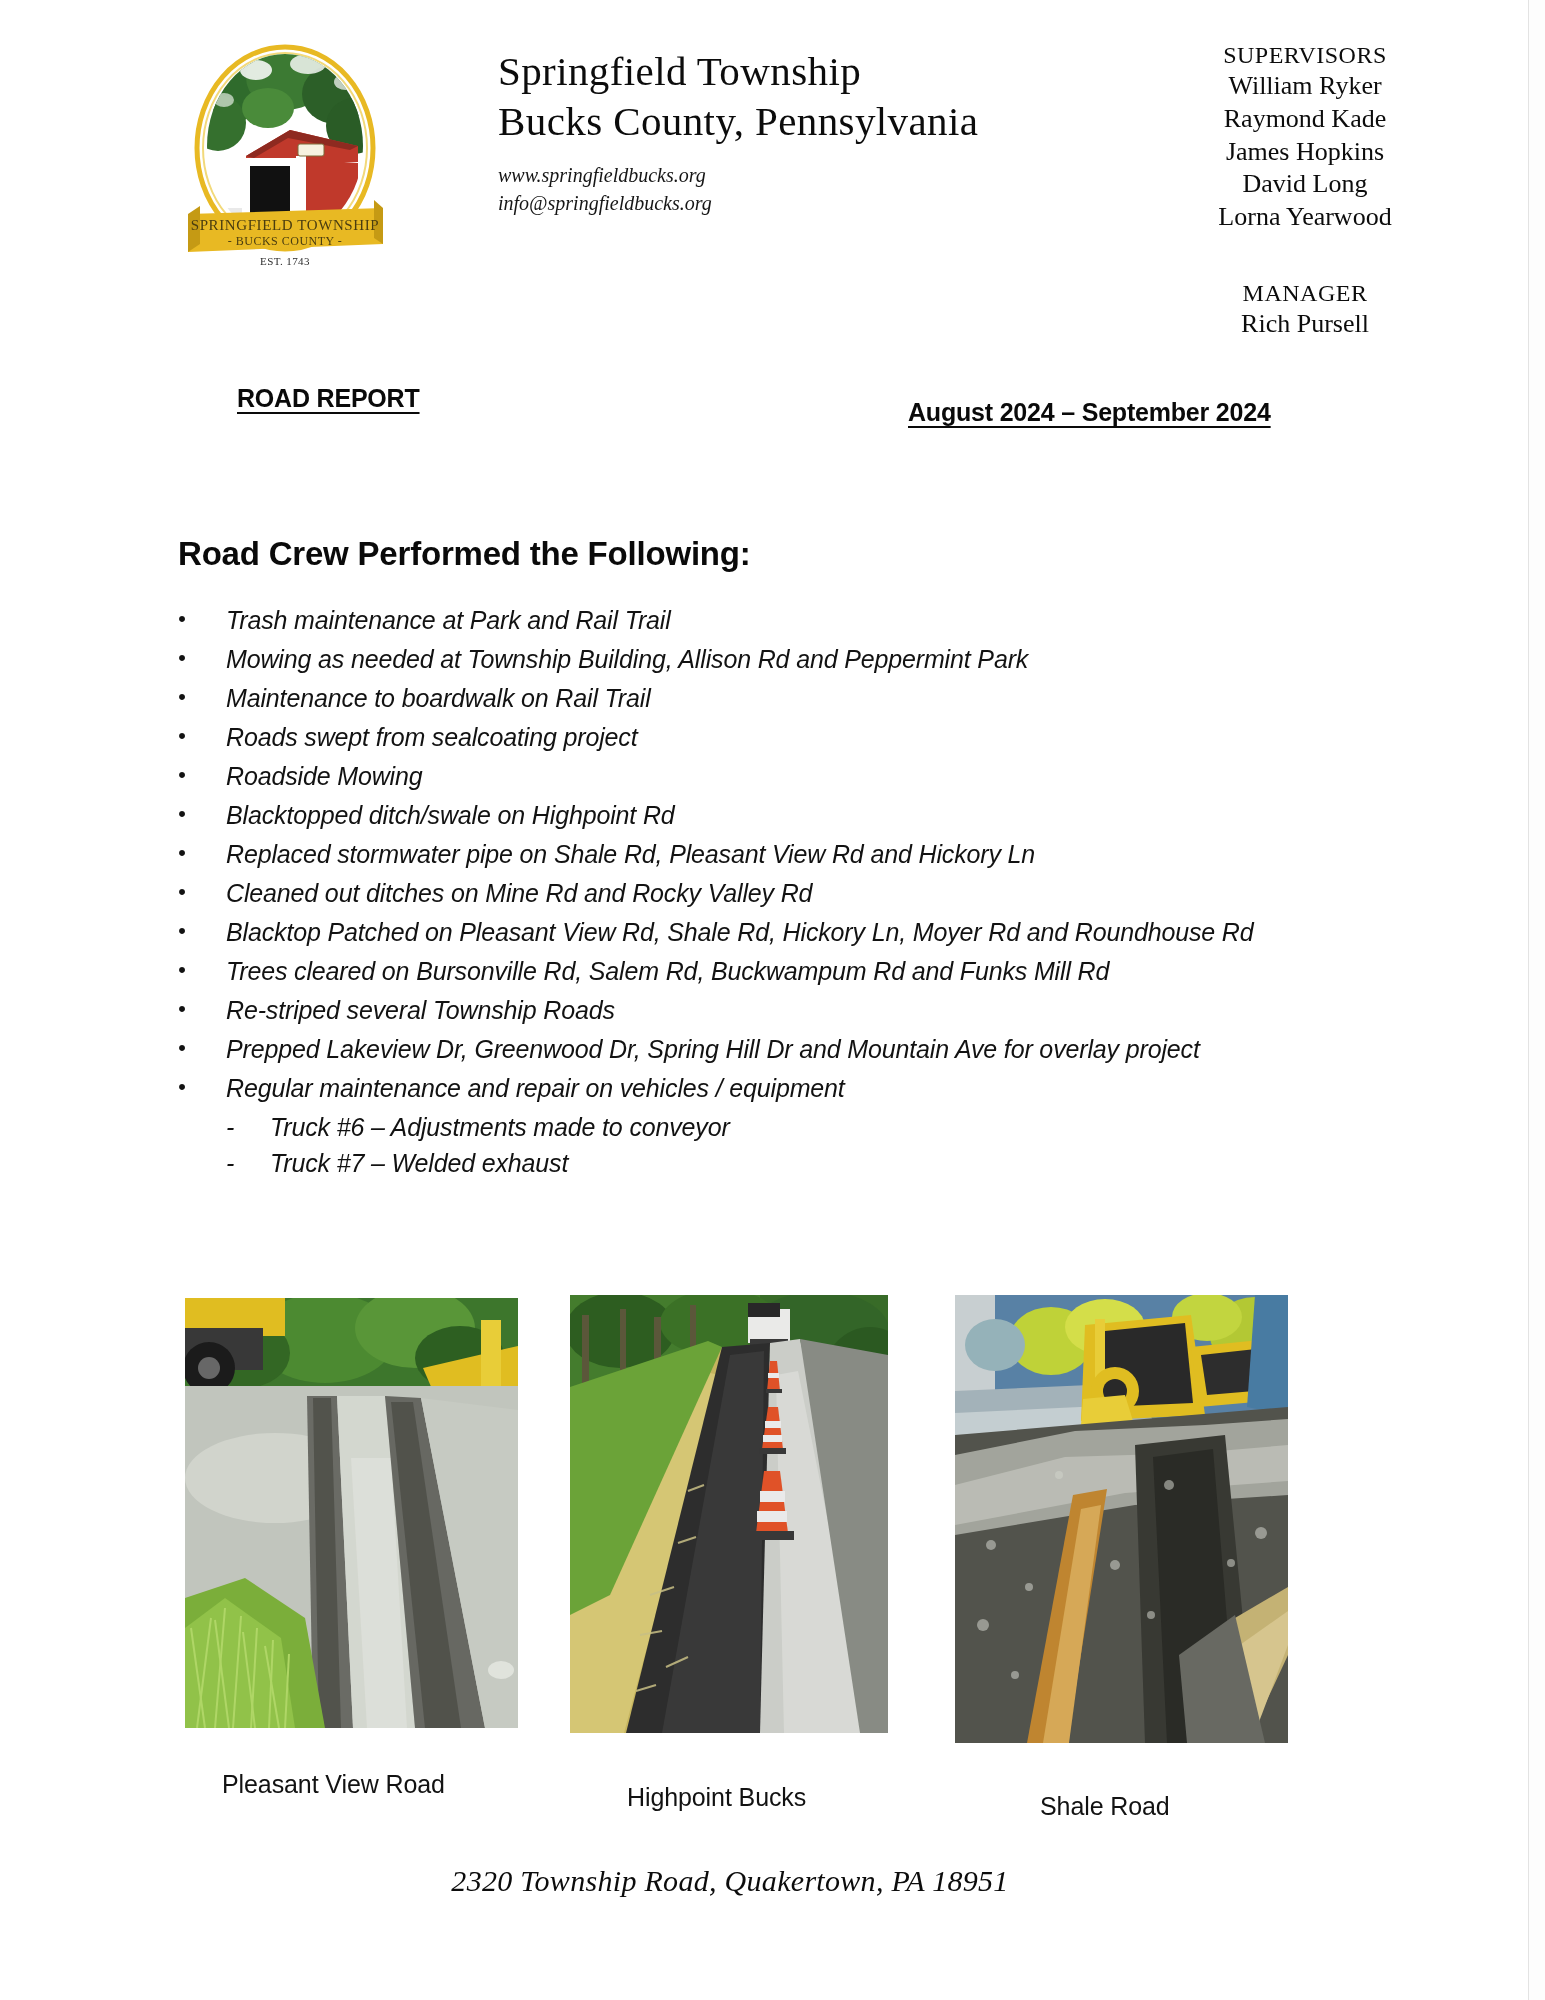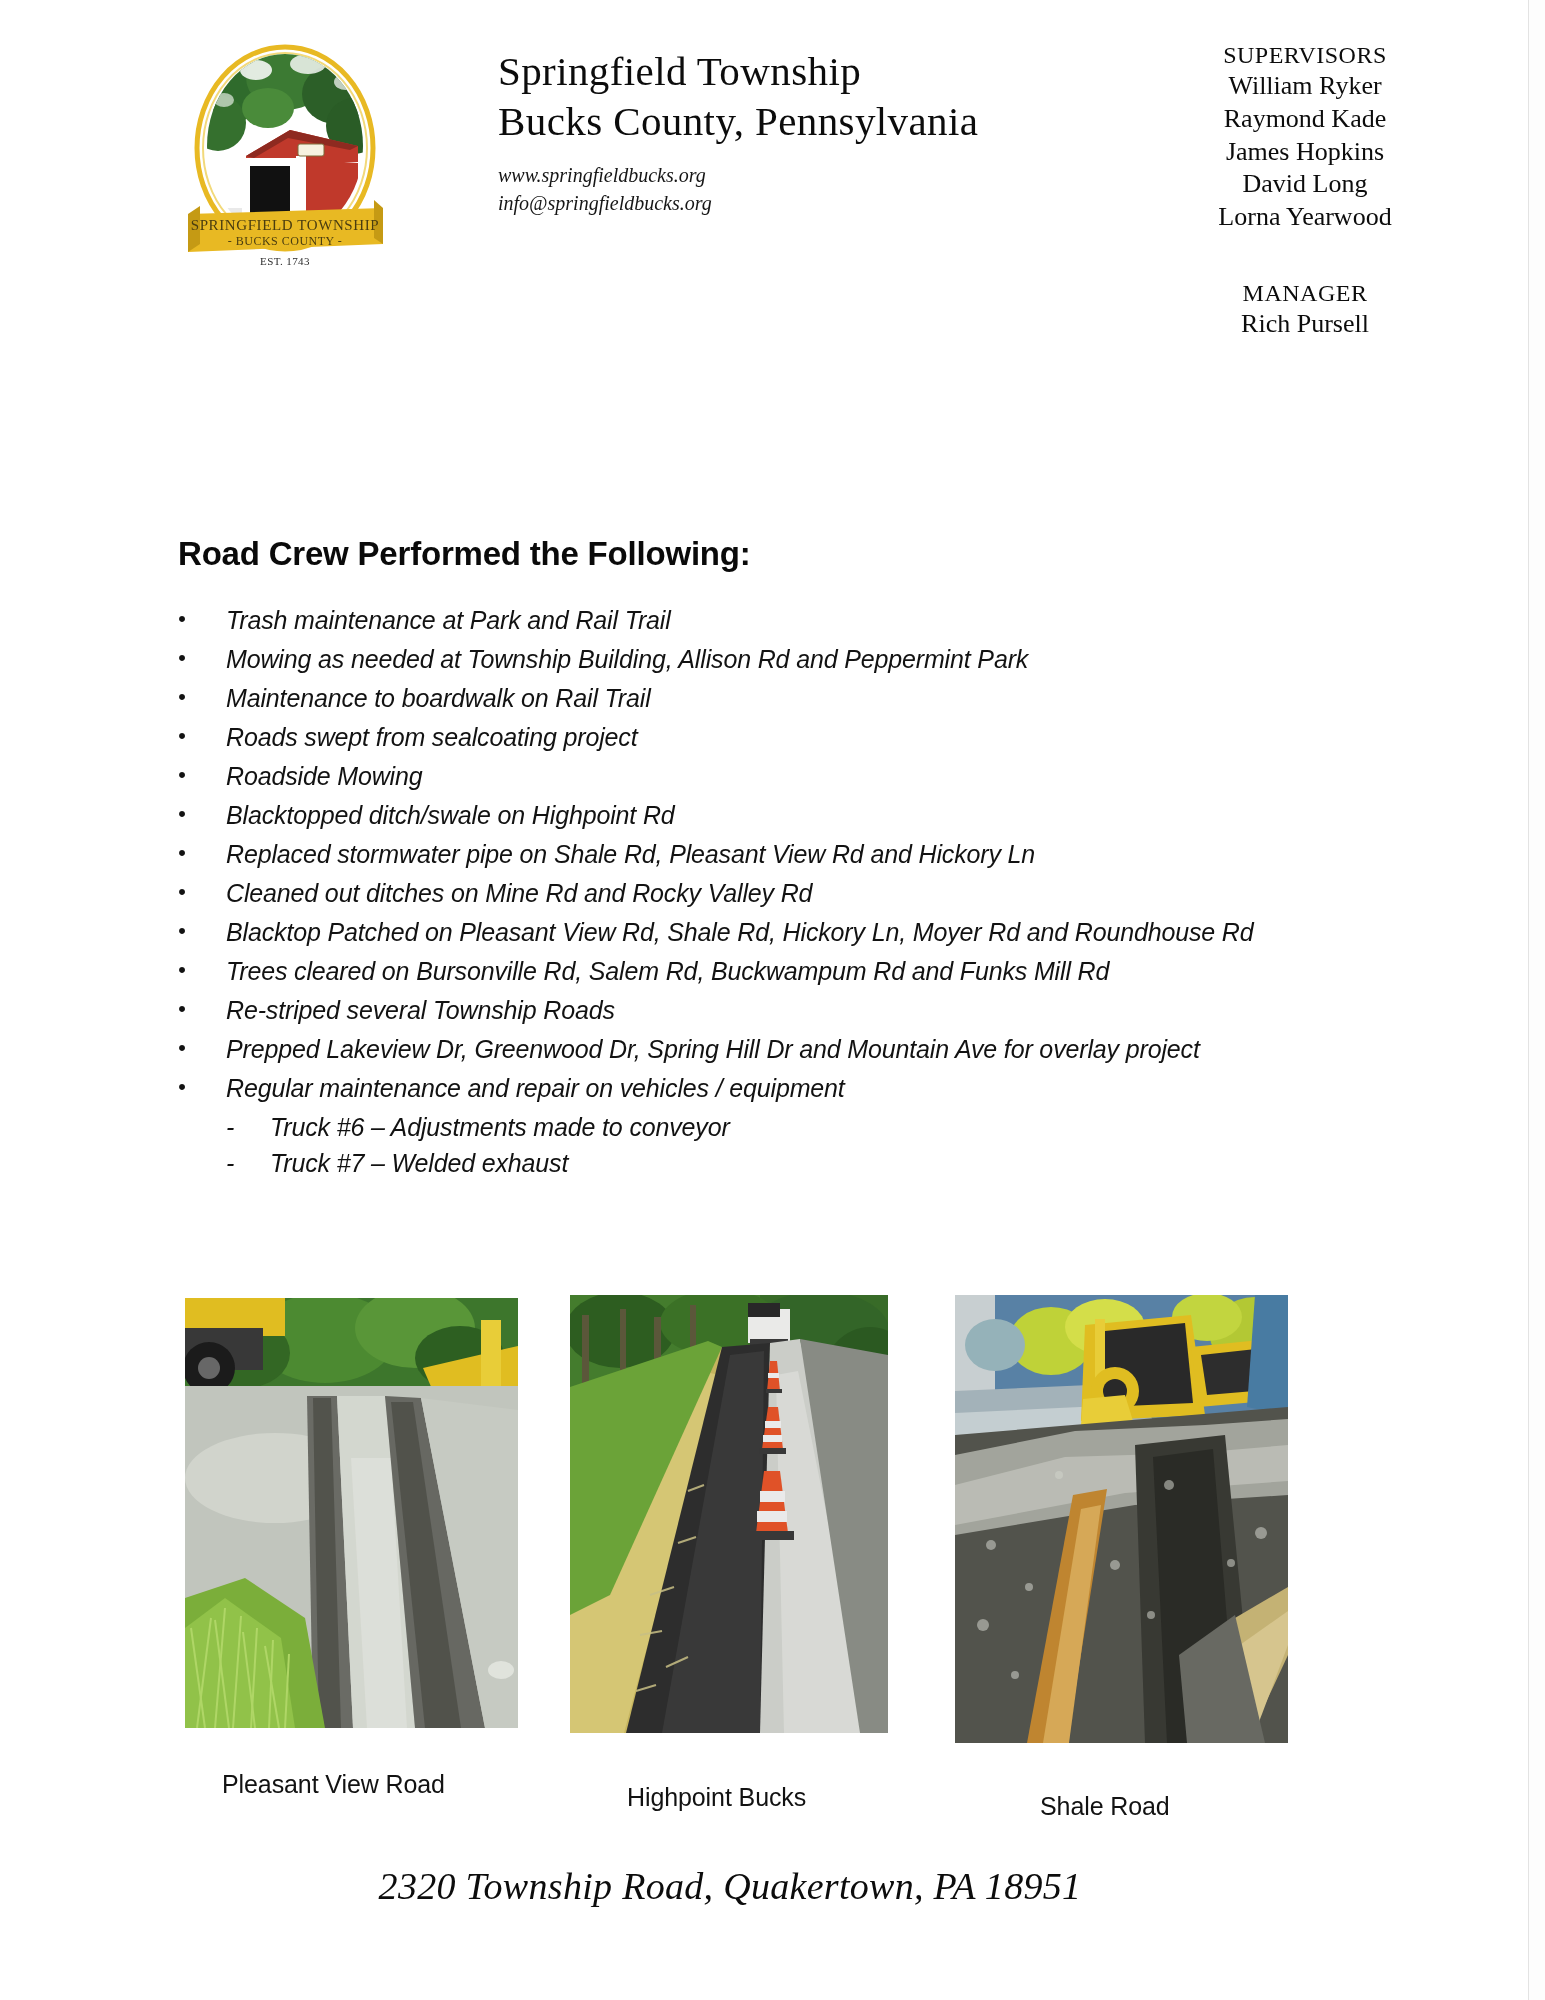--- a/index.html
+++ b/index.html
@@ -219,21 +219,21 @@
   .footer {
     position: absolute;
     top: 1864px;
     left: 0;
     width: 1460px;
     text-align: center;
   }
   .footer-address {
     font-family: "Liberation Serif", serif;
     font-style: italic;
-    font-size: 38px;
+    font-size: 30px;
     color: #0c0c0c;
     letter-spacing: 0.3px;
   }
 </style>
 </head>
 <body>
 
 <div id="page">
 
   <div class="scan-edge2"></div>
@@ -306,20 +306,24 @@
       <div class="person">David Long</div>
       <div class="person">Lorna Yearwood</div>
       <div class="mgr-block">
         <div class="heading">MANAGER</div>
         <div class="person">Rich Pursell</div>
       </div>
     </div>
 
   </div>
 
+  <div class="report-row">
+    <div class="report-label">ROAD REPORT</div>
+    <div class="report-range">August 2024 – September 2024</div>
+  </div>
 
   <div class="section-heading">Road Crew Performed the Following:</div>
 
   <div class="list" id="work-list">
       <div class="bullet-row">Trash maintenance at Park and Rail Trail</div>
       <div class="bullet-row">Mowing as needed at Township Building, Allison Rd and Peppermint Park</div>
       <div class="bullet-row">Maintenance to boardwalk on Rail Trail</div>
       <div class="bullet-row">Roads swept from sealcoating project</div>
       <div class="bullet-row">Roadside Mowing</div>
       <div class="bullet-row">Blacktopped ditch/swale on Highpoint Rd</div>

